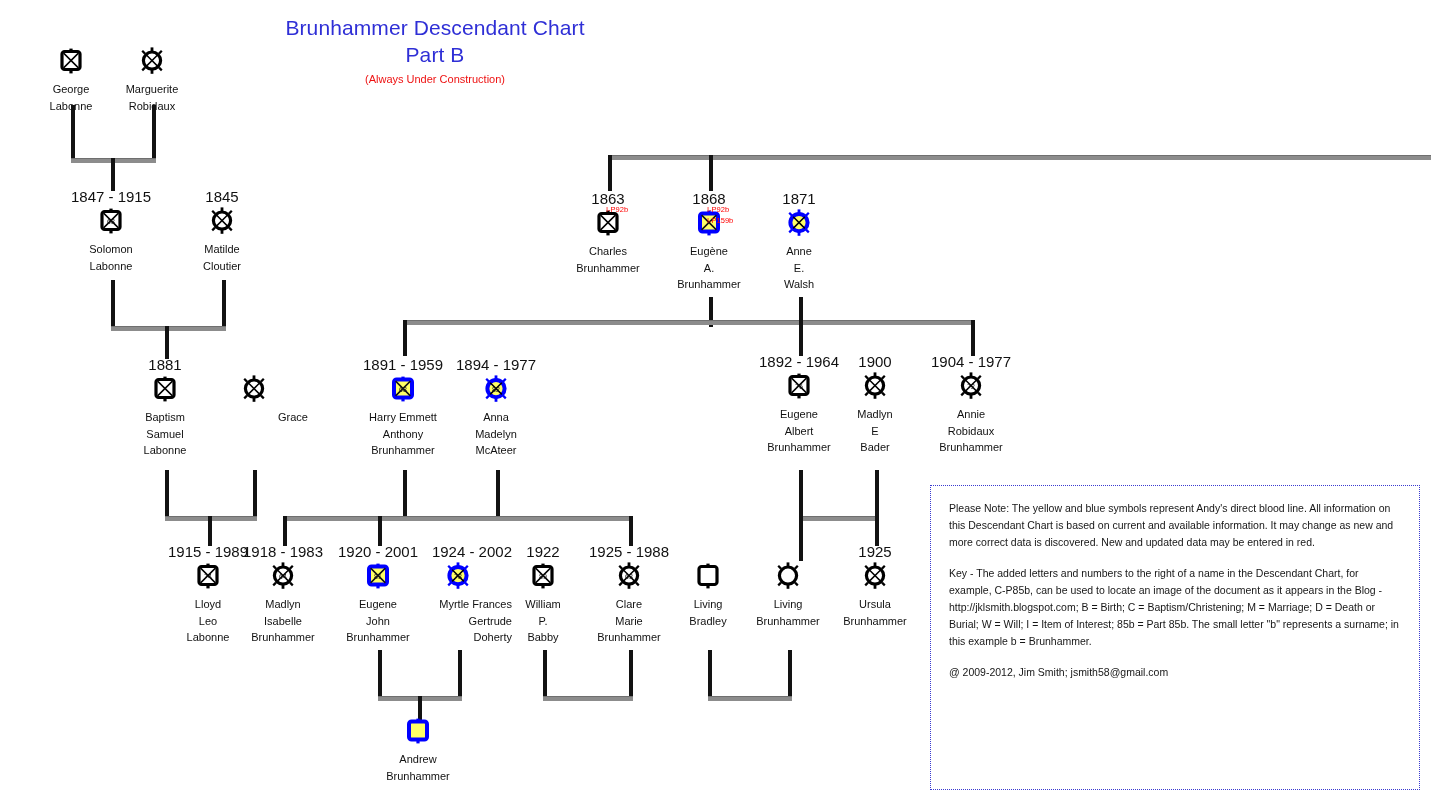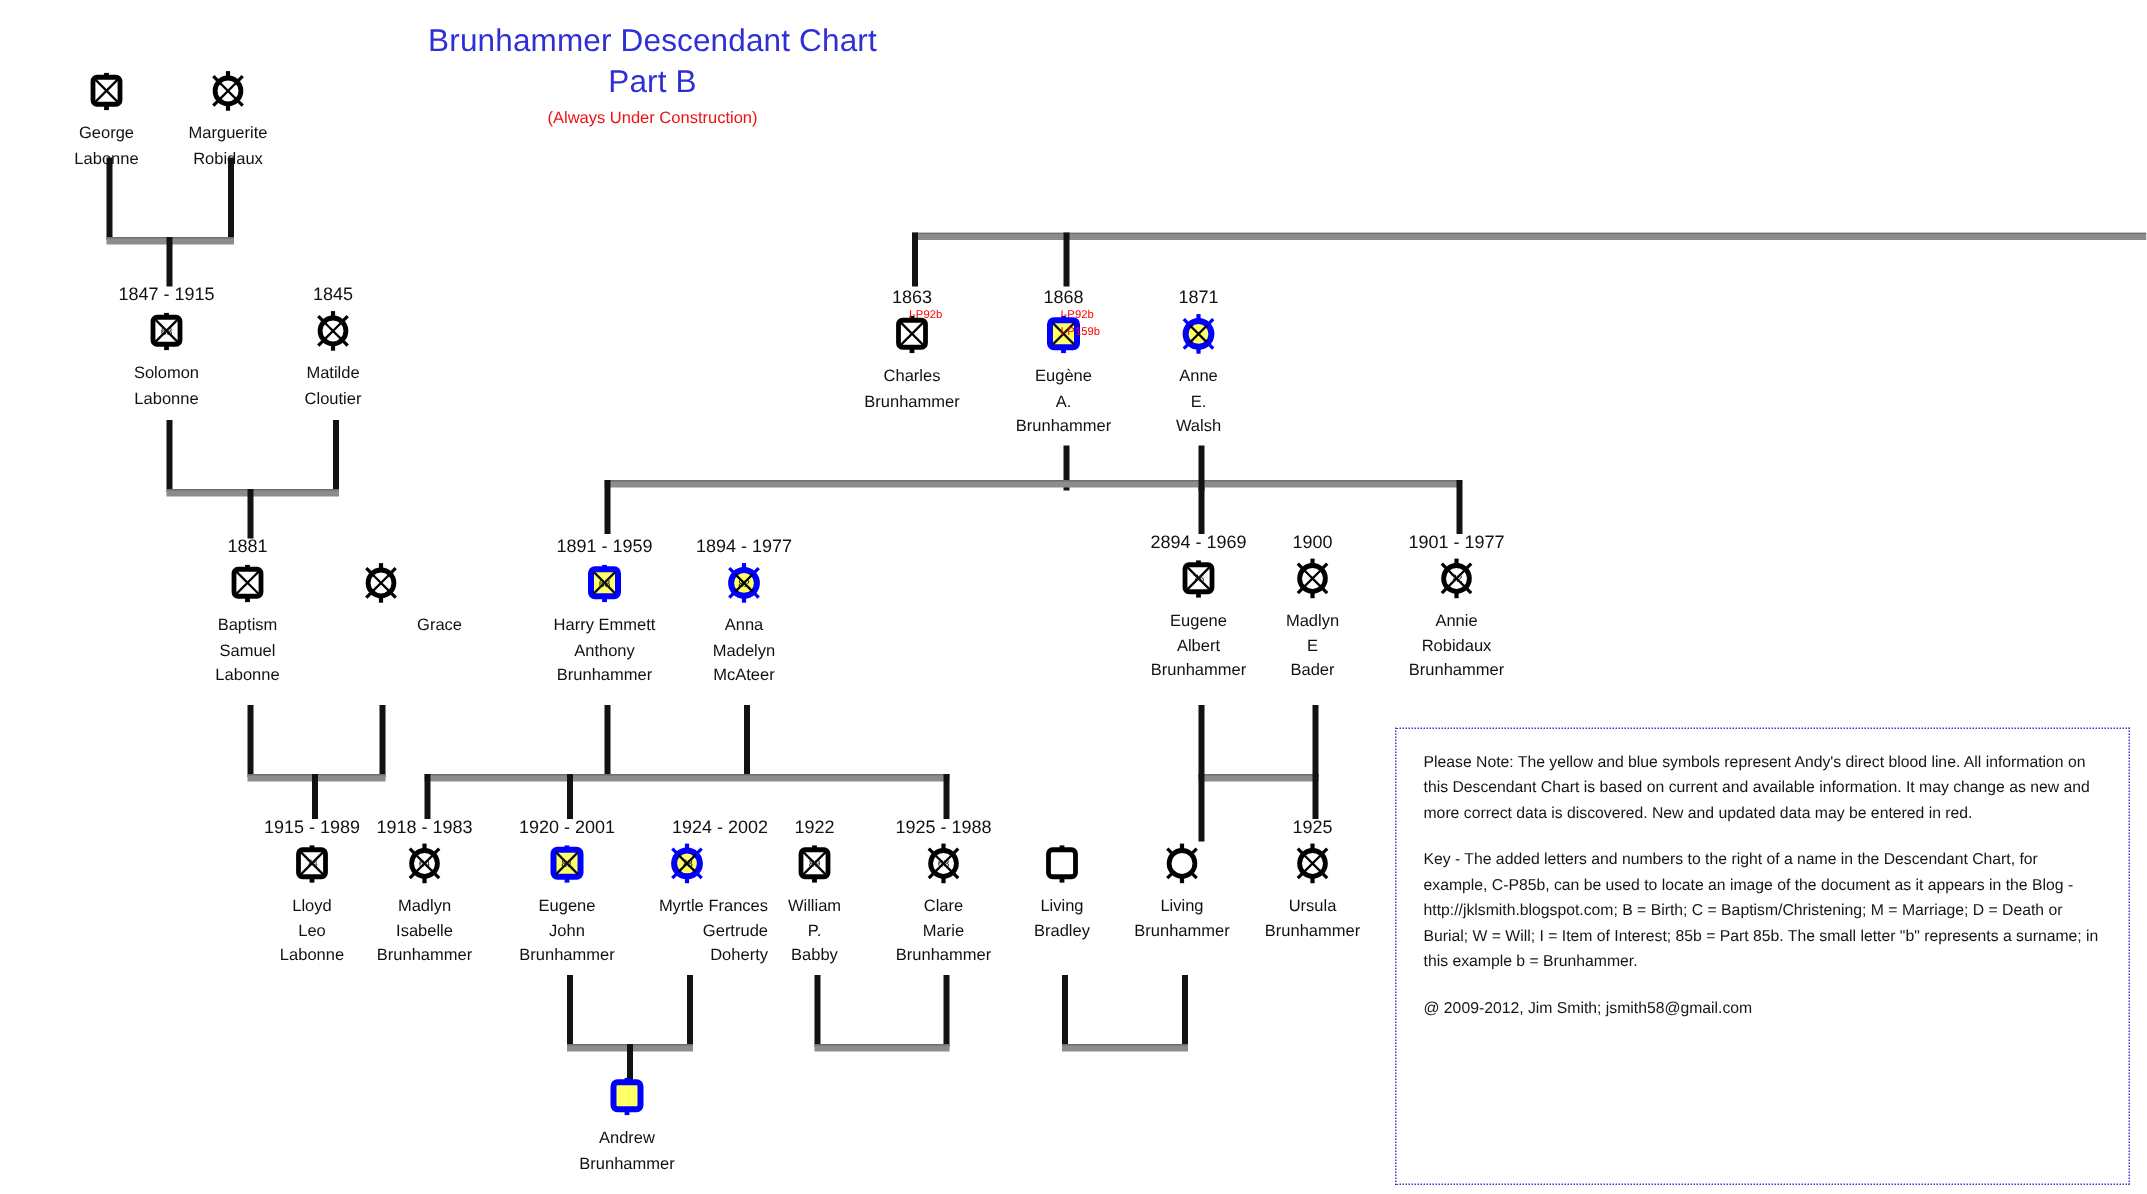--- a/index.html
+++ b/index.html
@@ -45,21 +45,21 @@
 
   
   .person{
     position:absolute;
     width:108px;
     margin-left:-54px;
     text-align:center;
     color:#111;
   }
   .p-dates{
-    font-size:12px;
+    font-size:15px;
     line-height:13px;
     color:#111;
     white-space:nowrap;
     height:14px;
   }
   .p-sym-wrap{
     height:34px;
     display:flex;
     align-items:center;
     justify-content:center;
@@ -403,21 +403,21 @@
             <div class="age">82</div>
           </div>
         </div>
         <div class="p-names">
           <span>Anna</span>
           <span>Madelyn</span>
           <span>McAteer</span>
         </div>
       </div>
       <div class="person" style="left: 799px; top: 355px;">
-        <div class="p-dates">2894 - 1969</div>
+        <div class="p-dates">1892 - 1964</div>
         <div class="p-sym-wrap">
           <div class="sym">
             <svg viewBox="0 0 30 30" xmlns="http://www.w3.org/2000/svg">
               <rect x="6" y="5.5" width="18" height="18" rx="2.6" ry="2.6" fill="#ffffff" stroke="#000000" stroke-width="3.2"></rect>
               <rect x="13.4" y="2.6" width="3.2" height="4" fill="#000000"></rect>
               <rect x="13.4" y="23" width="3.2" height="4.4" fill="#000000"></rect>
               <path d="M7.6 7.1 L22.4 21.9 M22.4 7.1 L7.6 21.9" stroke="#000" stroke-width="1.5" fill="none"></path>
             </svg>
             <div class="age">76</div>
           </div>
@@ -444,21 +444,21 @@
             </svg>
           </div>
         </div>
         <div class="p-names">
           <span>Madlyn</span>
           <span>E</span>
           <span>Bader</span>
         </div>
       </div>
       <div class="person" style="left: 971px; top: 355px;">
-        <div class="p-dates">1901 - 1977</div>
+        <div class="p-dates">1904 - 1977</div>
         <div class="p-sym-wrap">
           <div class="sym">
             <svg viewBox="0 0 30 30" xmlns="http://www.w3.org/2000/svg">
               <circle cx="15" cy="14.6" r="8.6" fill="#ffffff" stroke="#000000" stroke-width="3.2"></circle>
               <line x1="8" y1="7.6" x2="5.2" y2="4.8" stroke="#000000" stroke-width="2.2"></line>
               <line x1="22" y1="7.6" x2="24.8" y2="4.8" stroke="#000000" stroke-width="2.2"></line>
               <line x1="8" y1="21.6" x2="5.2" y2="24.4" stroke="#000000" stroke-width="2.2"></line>
               <line x1="22" y1="21.6" x2="24.8" y2="24.4" stroke="#000000" stroke-width="2.2"></line>
               <rect x="13.6" y="1.4" width="2.8" height="4" fill="#000000"></rect>
               <rect x="13.6" y="23.8" width="2.8" height="4" fill="#000000"></rect>

